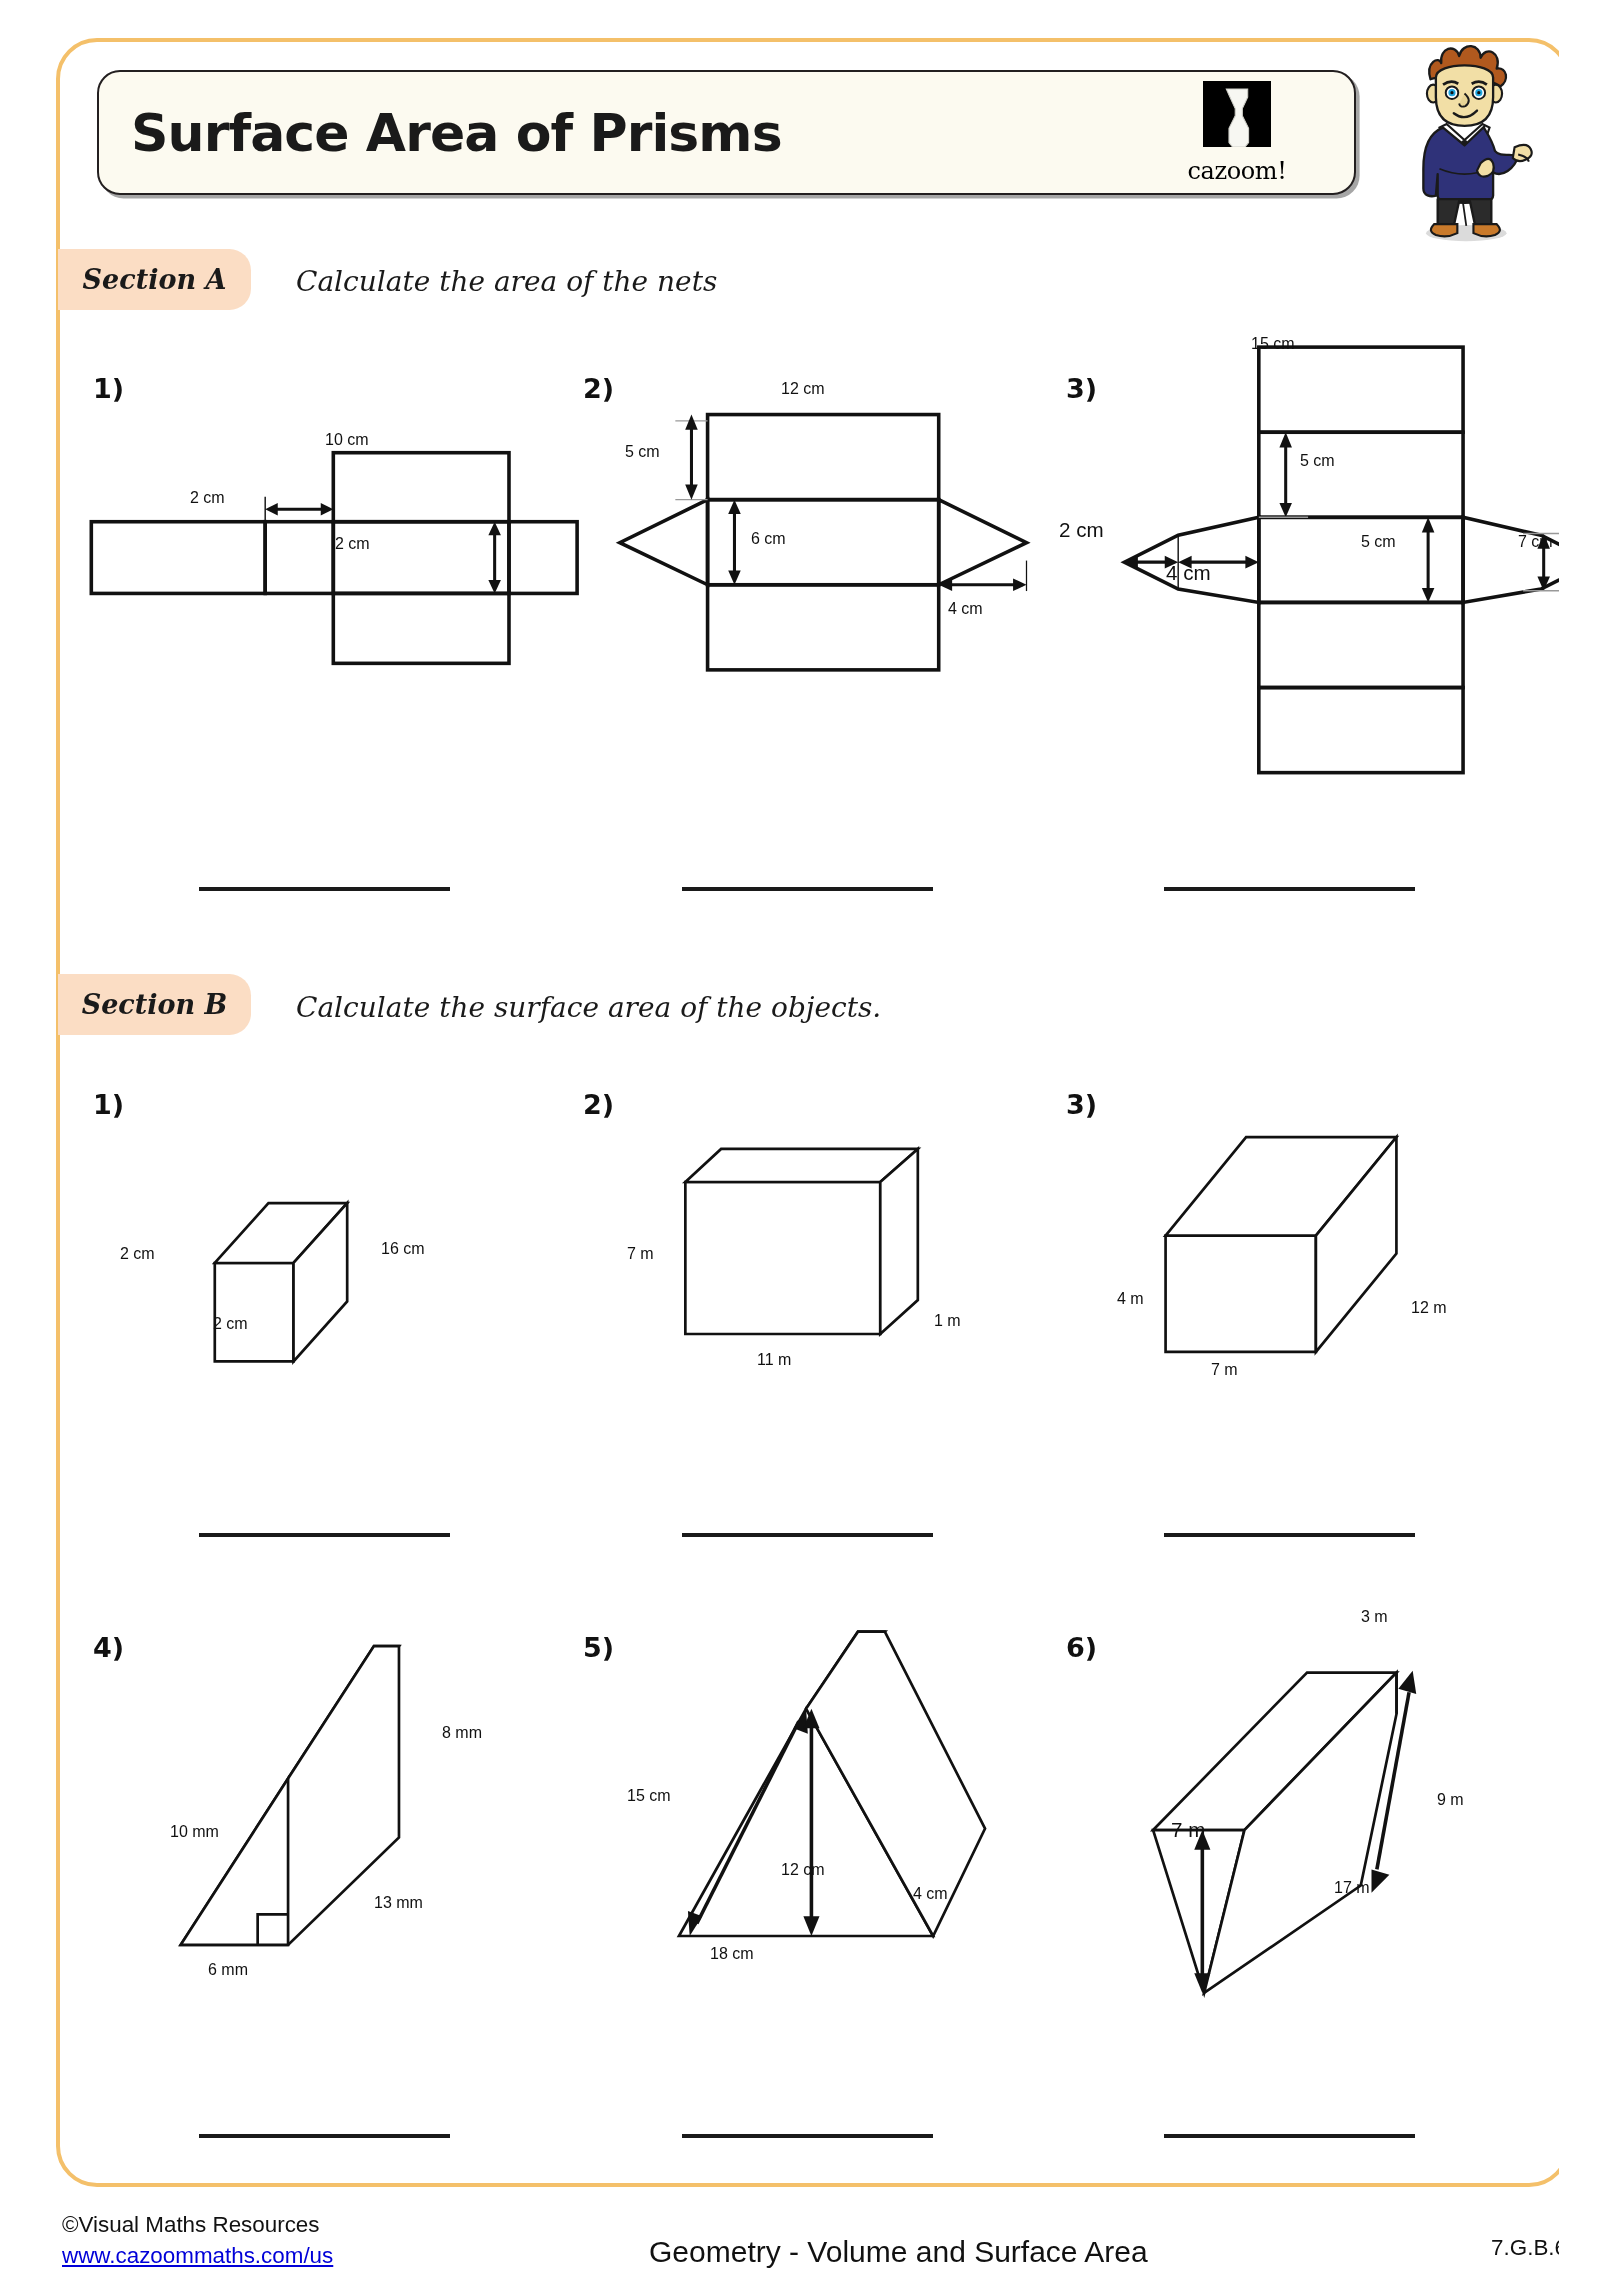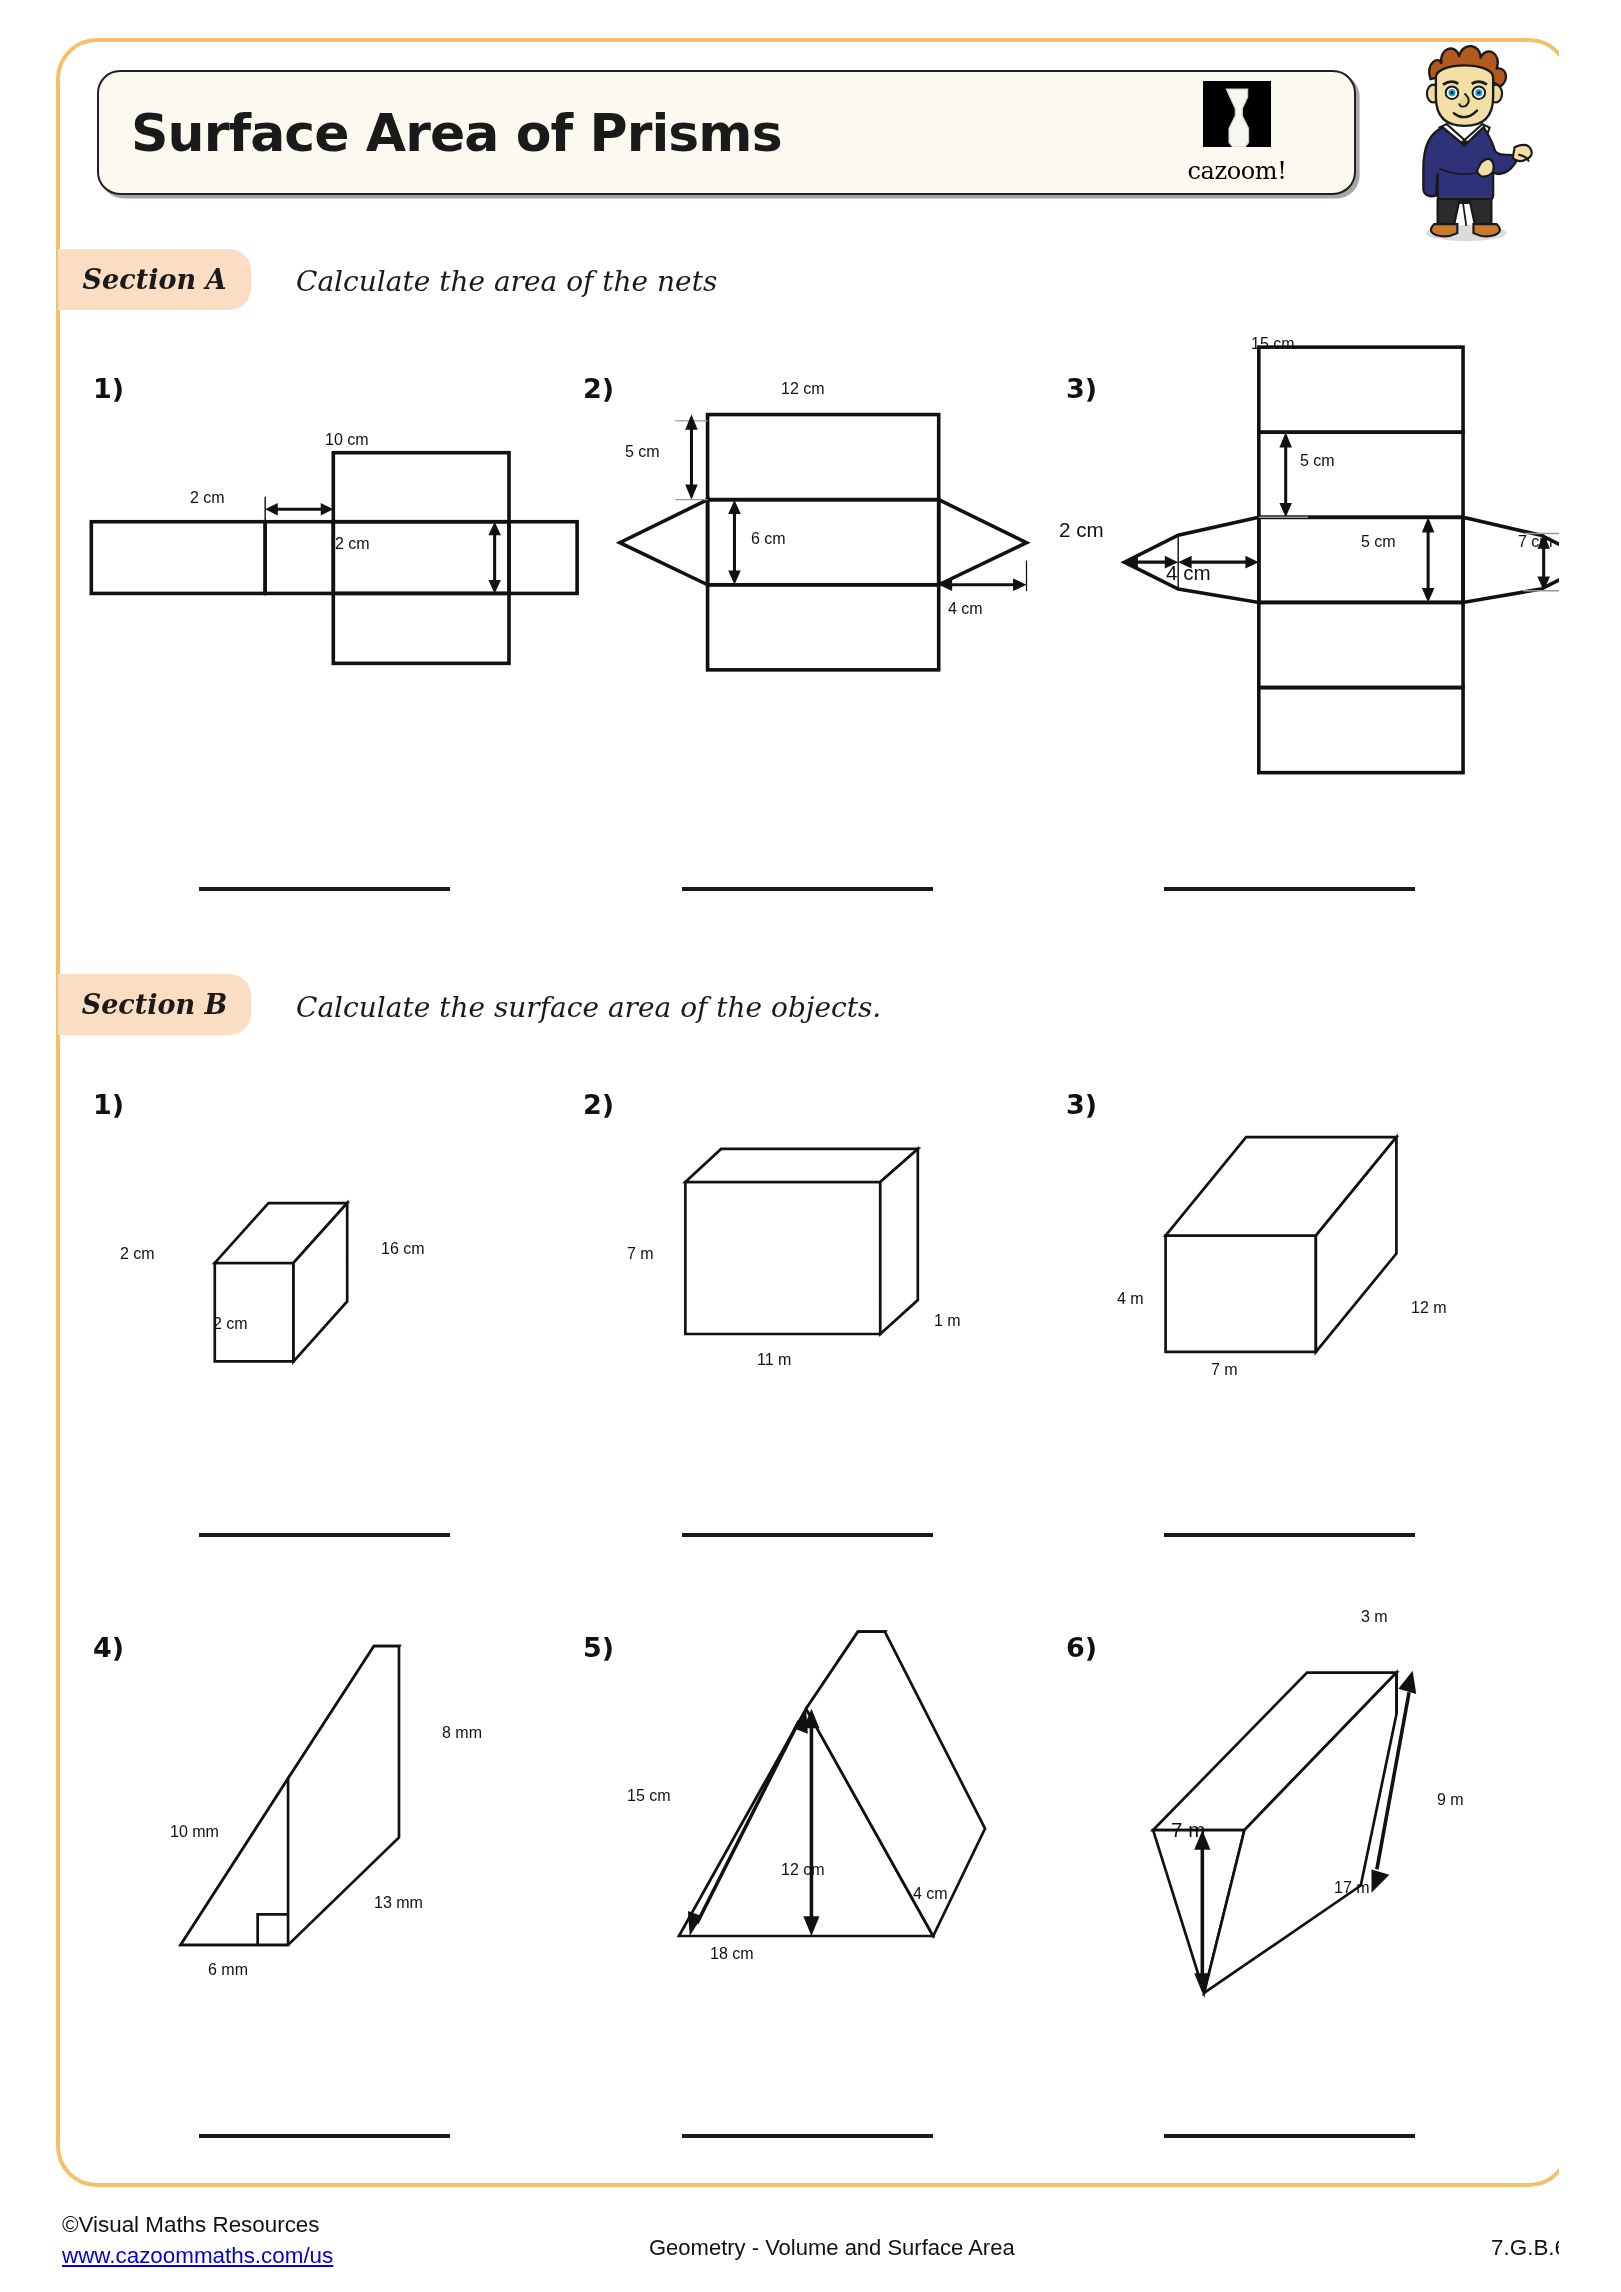--- a/index.html
+++ b/index.html
@@ -123,21 +123,21 @@
   .footer { position: absolute; left: 6px; top: 2210px; width: 1622px; height: 82px; }
   .f-left {
     position: absolute; left: 56px; top: 0;
     font-family: "Liberation Sans", sans-serif;
     font-size: 22.4px; color: #111; line-height: 1.38;
   }
   .f-left a { color: #0000d8; text-decoration: underline; display:block; }
   .f-center {
     position: absolute; left: 643px; top: 25px;
     font-family: "Liberation Sans", sans-serif;
-    font-size: 22px; color: #111;
+    font-size: 30px; color: #111;
   }
   .f-right {
     position: absolute; right: 61px; top: 25px;
     font-family: "Liberation Sans", sans-serif;
     font-size: 22.4px; color: #111;
   }
 </style>
 </head>
 <body>
 

